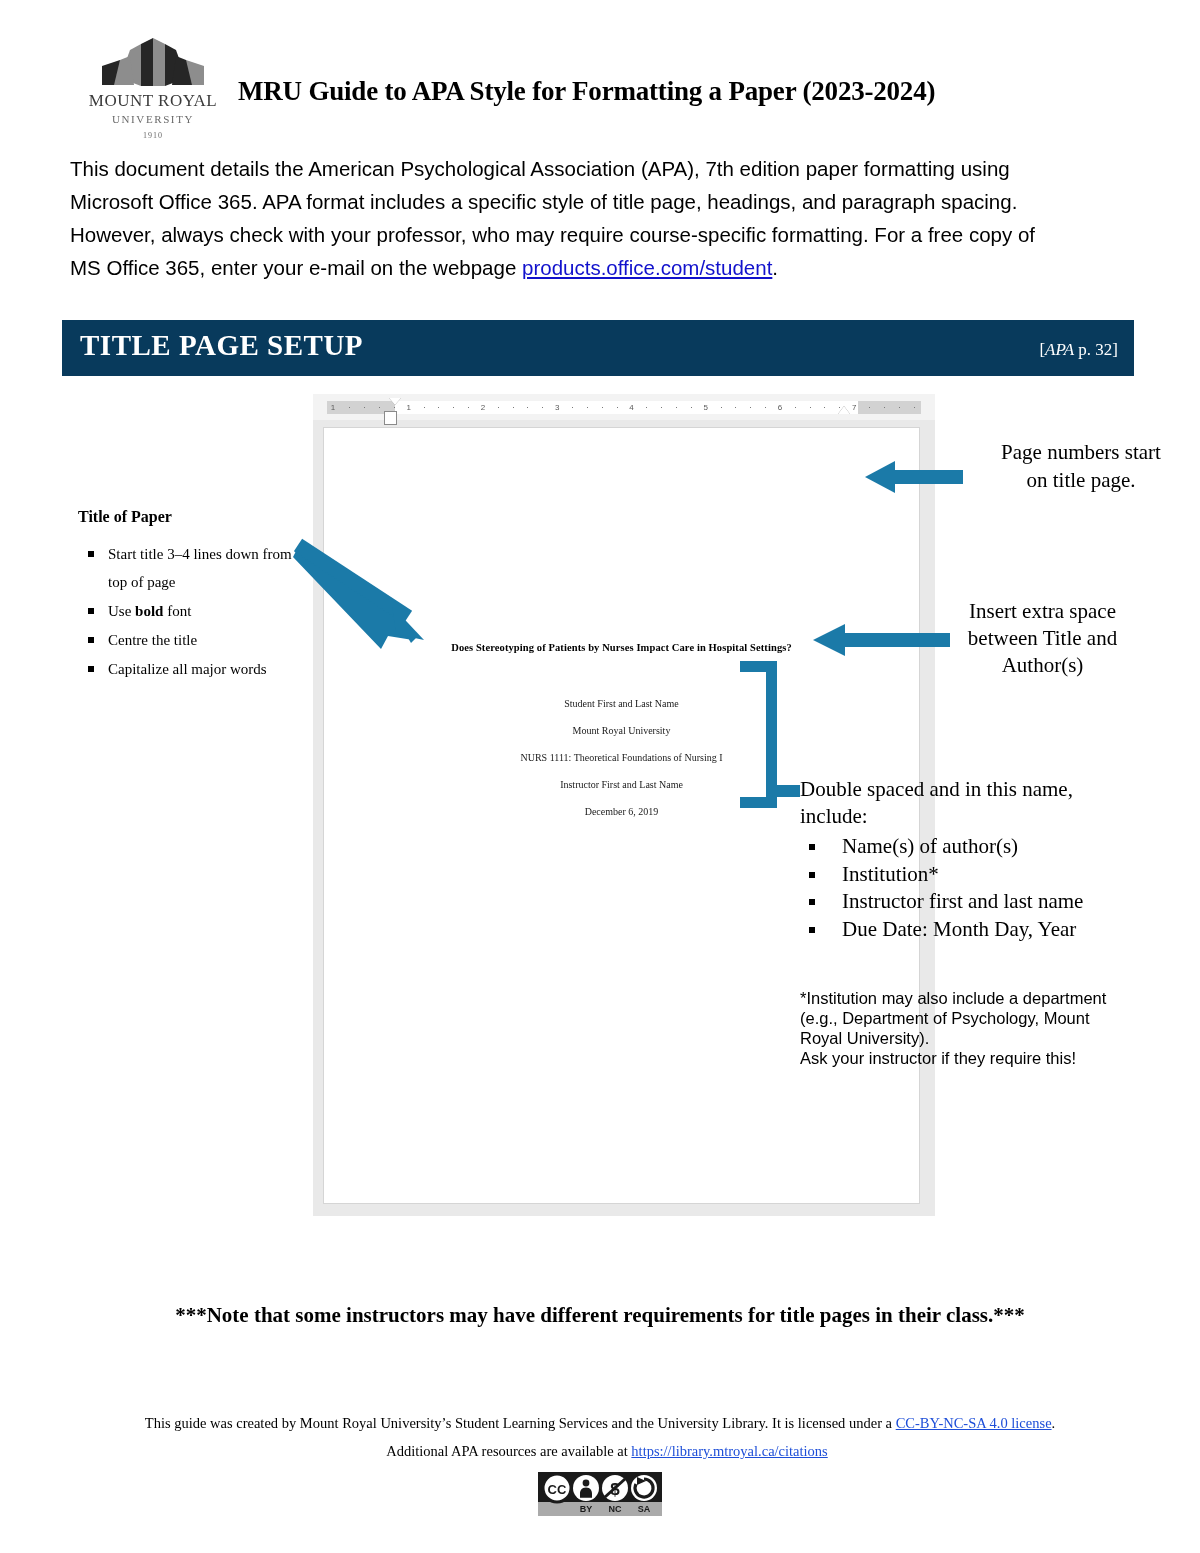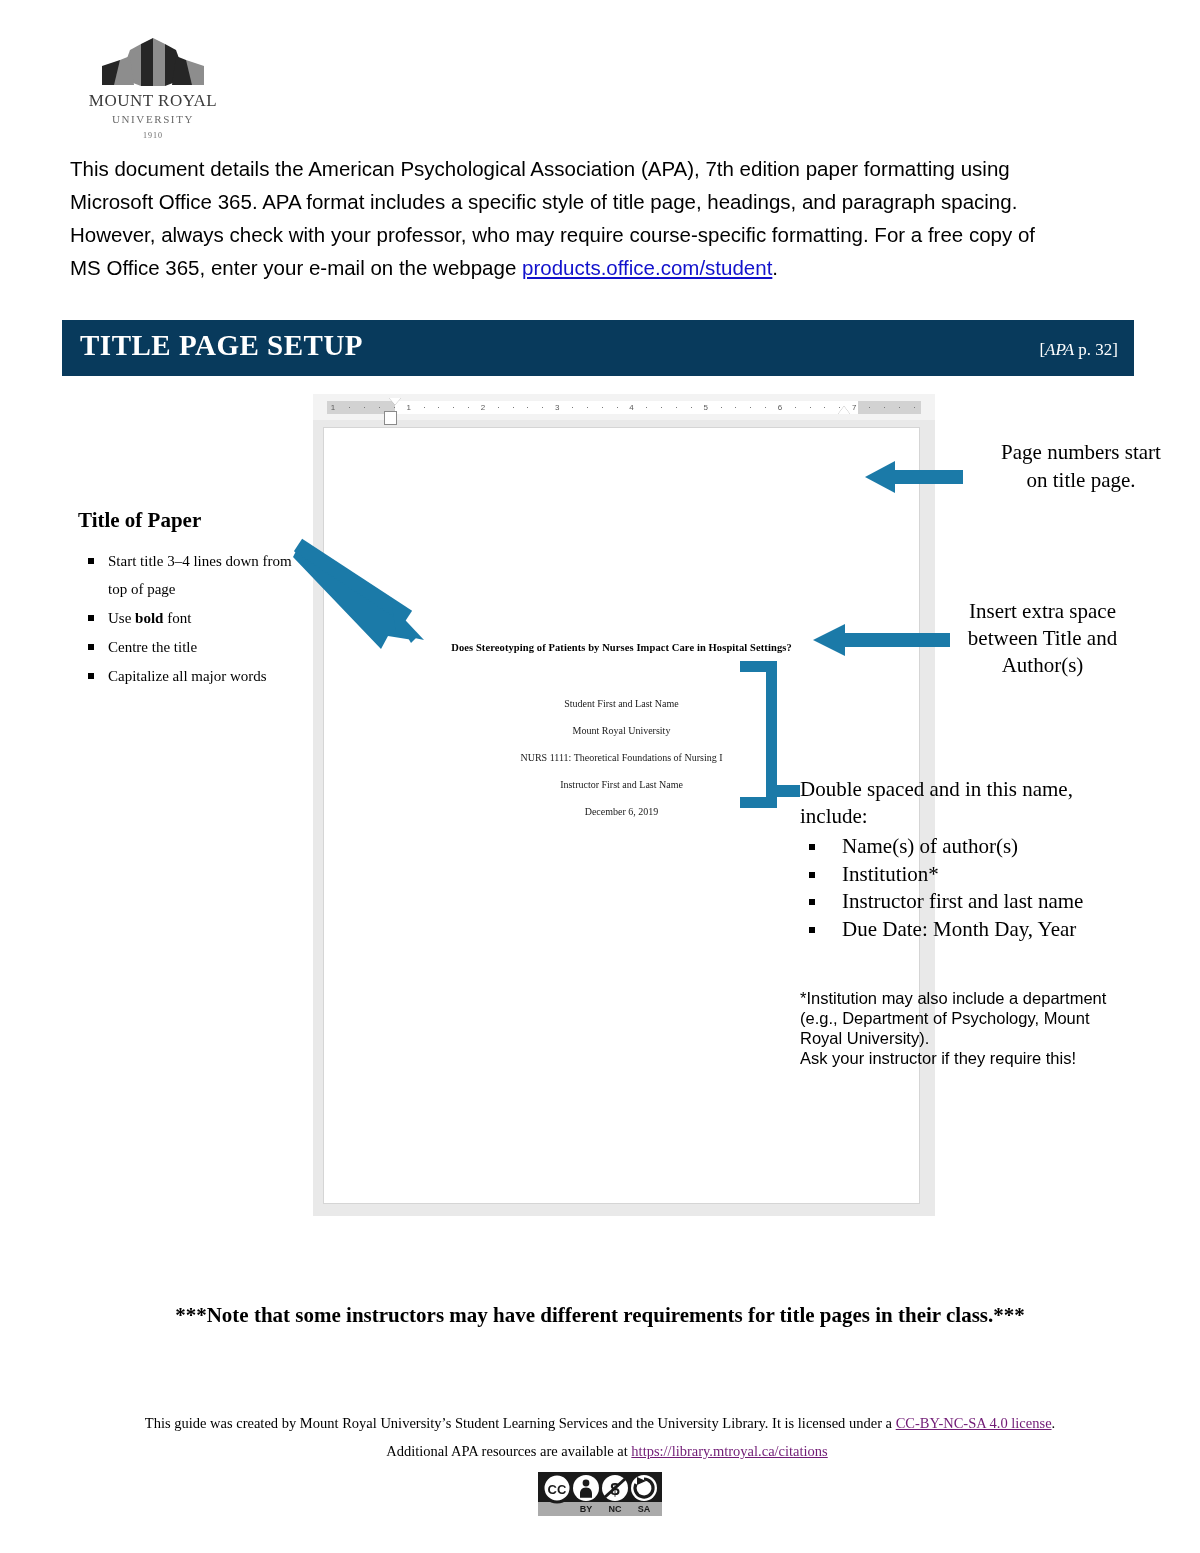--- a/index.html
+++ b/index.html
@@ -90,21 +90,21 @@
     font-size:10.5px;font-weight:bold;letter-spacing:0.1px;
   }
   .paper-block{
     position:absolute;left:0;right:0;top:262px;text-align:center;
     font-size:10px;line-height:27px;color:#1a1a1a;
   }
   .paper-block div{white-space:nowrap;}
 
   
   .callout-left{position:absolute;left:78px;top:508px;width:230px;}
-  .callout-left h3{margin:0;font-size:21px;font-weight:bold;}
+  .callout-left h3{margin:0;font-size:16px;font-weight:bold;}
   .callout-left ul{margin:14px 0 0 0;padding:0;list-style:none;}
   .callout-left li{
     position:relative;padding-left:30px;font-size:15px;line-height:28px;margin-bottom:1px;
   }
   .callout-left li:before{
     content:"";position:absolute;left:10px;top:11px;width:6px;height:6px;background:#000;
   }
   .callout-left b{font-weight:bold;}
 
   
@@ -137,21 +137,21 @@
   
   .bottom-note{
     position:absolute;left:0;right:0;top:1303px;text-align:center;
     font-size:21px;font-weight:bold;
   }
 
   
   .footer{position:absolute;left:0;right:0;top:1412px;text-align:center;}
   .footer .f1{font-size:14.5px;line-height:22px;}
   .footer .f2{font-size:14.5px;line-height:22px;margin-top:6px;margin-left:14px;}
-  .footer a{color:#701a75;text-decoration:underline;}
+  .footer a{color:#1d4ed8;text-decoration:underline;}
   .ccbadge{margin:10px auto 0 auto;width:136px;height:44px;}
 </style>
 </head>
 <body>
 
 <div class="page">
 
   <div class="hdr">
     <div class="logo">
       <svg width="150" height="120" viewBox="0 0 150 120" xmlns="http://www.w3.org/2000/svg">
@@ -164,20 +164,21 @@
           <polygon points="24,38 42,32 48,57 24,57" fill="#262626"></polygon>
           <polygon points="126,38 108,32 102,57 126,57" fill="#8d8d8d"></polygon>
           <polygon points="42,32 52,28 56,57 36,57" fill="#8d8d8d"></polygon>
           <polygon points="108,32 98,28 94,57 114,57" fill="#262626"></polygon>
         </g>
         <text x="75" y="78" font-family="Liberation Serif, serif" font-size="17" fill="#3b3b3b" text-anchor="middle" letter-spacing="0.5">MOUNT ROYAL</text>
         <text x="75" y="95" font-family="Liberation Serif, serif" font-size="11" fill="#6a6a6a" text-anchor="middle" letter-spacing="1.6">UNIVERSITY</text>
         <text x="75" y="110" font-family="Liberation Serif, serif" font-size="8" fill="#6a6a6a" text-anchor="middle" letter-spacing="1">1910</text>
       </svg>
     </div>
+    <div class="doc-title">MRU Guide to APA Style for Formatting a Paper (2023-2024)</div>
   </div>
 
   <div class="intro">
     <span>This document details the American Psychological Association (APA), 7th edition paper formatting using Microsoft Office 365. APA format includes a specific style of title page, headings, and paragraph spacing. However, always check with your professor, who may require course-specific formatting. For a free copy of MS Office 365, enter your e-mail on the webpage </span><a href="#">products.office.com/student</a><span>.</span>
   </div>
 
   <div class="banner">
     <div class="banner-title">TITLE PAGE SETUP</div>
     <div class="banner-ref"><span>[</span><i>APA</i><span> p. 32]</span></div>
   </div>

